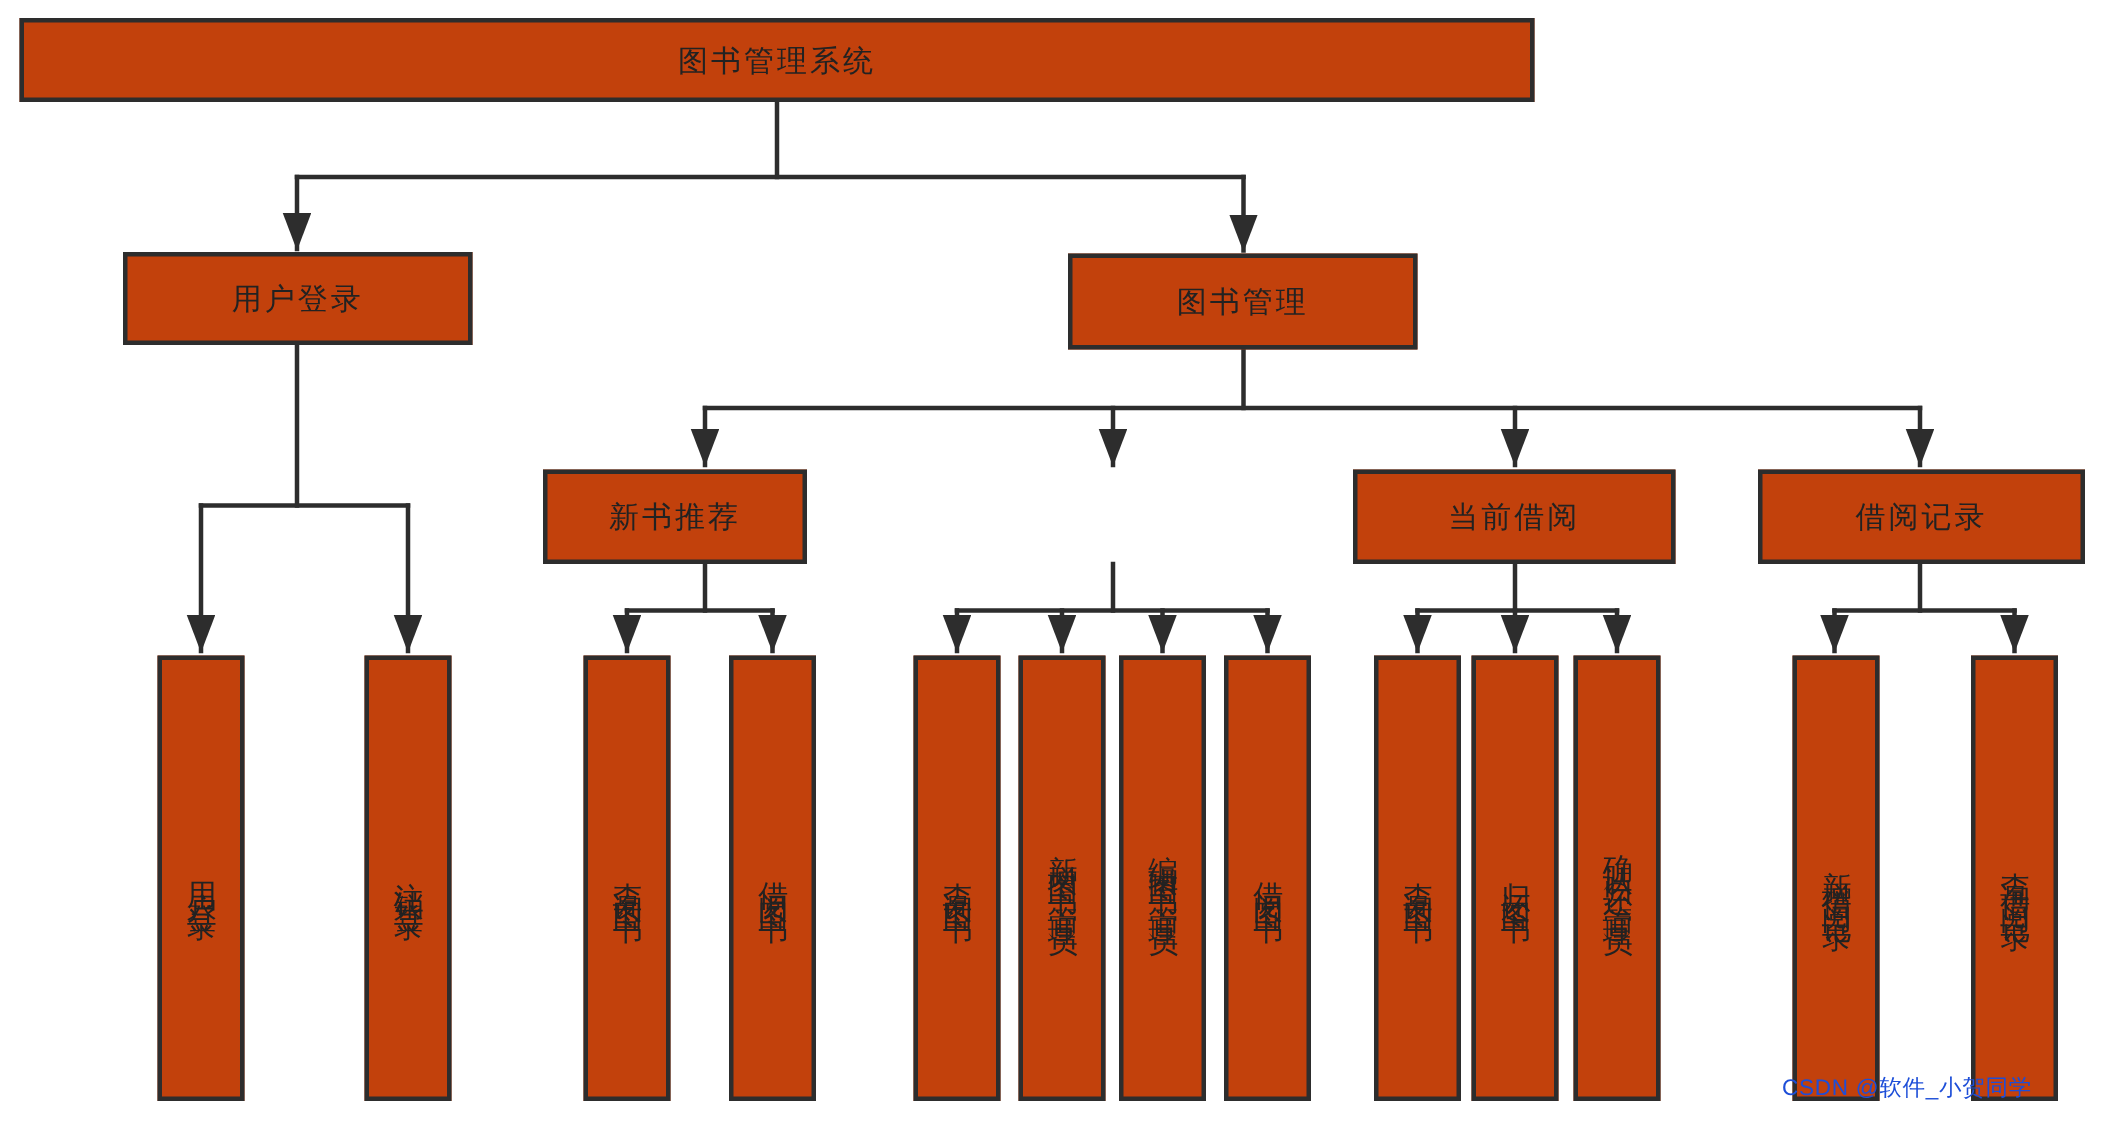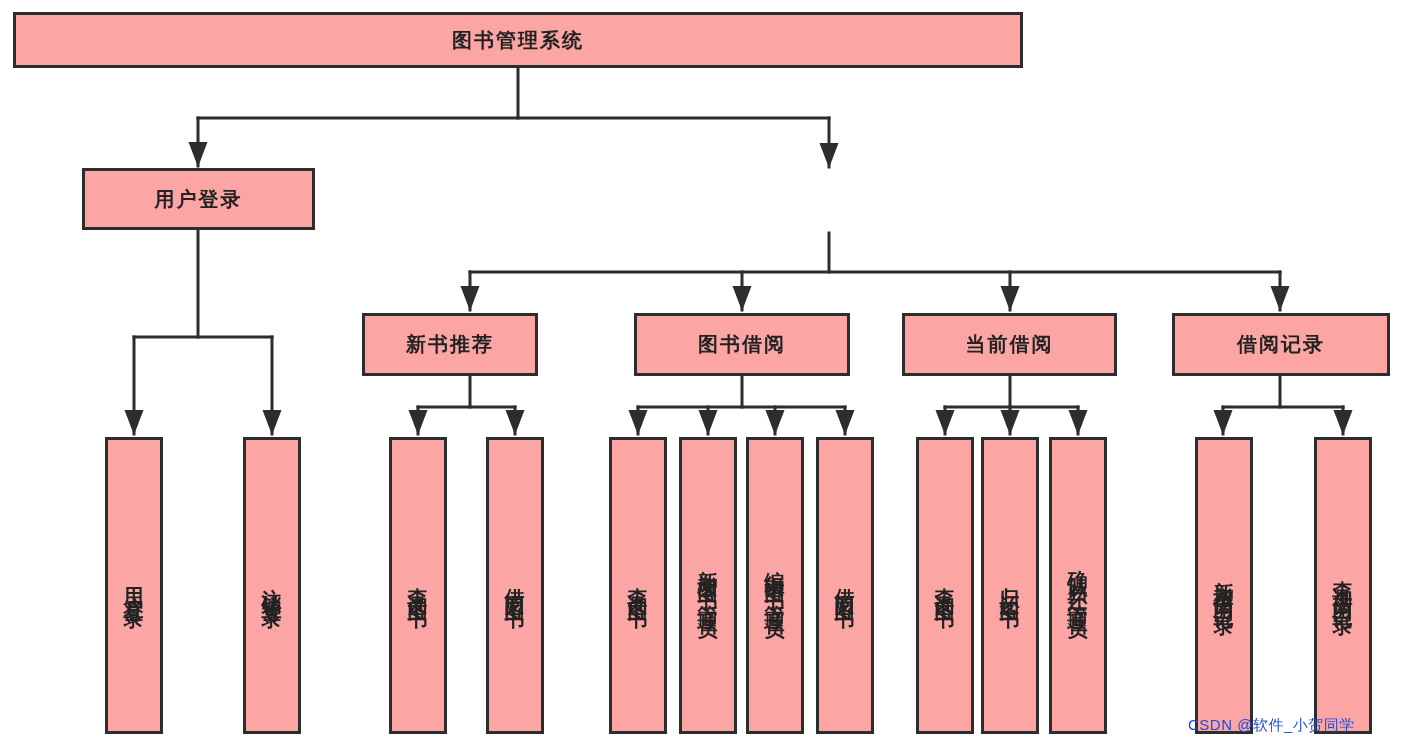--- a/index.html
+++ b/index.html
@@ -20,27 +20,26 @@
     position: absolute;
     left: 0;
     top: 0;
     width: 1405px;
     height: 747px;
     z-index: 1;
   }
   .box {
     position: absolute;
     box-sizing: border-box;
-    background: #fca5a5;
+    background: #c2410c;
     border: 3px solid #2d2d2d;
     display: flex;
     align-items: center;
     justify-content: center;
     z-index: 2;
-    font-weight: bold;
   }
   .hlabel {
     font-size: 20px;
     letter-spacing: 2px;
     white-space: nowrap;
     color: #222222;
   }
   .vlabel {
     writing-mode: vertical-rl;
     text-orientation: mixed;
@@ -116,26 +115,26 @@
     </g>
   </svg>
 
   <div class="box" style="left:13px; top:12px; width:1010px; height:56px">
     <span class="hlabel">图书管理系统</span>
   </div>
 
   <div class="box" style="left:82px; top:168px; width:233px; height:62px">
     <span class="hlabel">用户登录</span>
   </div>
+  <div class="box" style="left:712px; top:169px; width:233px; height:64px">
+    <span class="hlabel">图书管理</span>
+  </div>
 
   <div class="box" style="left:362px; top:313px; width:176px; height:63px">
     <span class="hlabel">新书推荐</span>
-  </div>
-  <div class="box" style="left:634px; top:313px; width:216px; height:63px">
-    <span class="hlabel">图书借阅</span>
   </div>
   <div class="box" style="left:1172px; top:313px; width:218px; height:63px">
     <span class="hlabel">借阅记录</span>
   </div>
   <div class="box" style="left:902px; top:313px; width:215px; height:63px">
     <span class="hlabel">当前借阅</span>
   </div>
 
   <div class="box" style="left:105px; top:437px; width:58px; height:297px">
     <span class="vlabel">用户登录</span>

